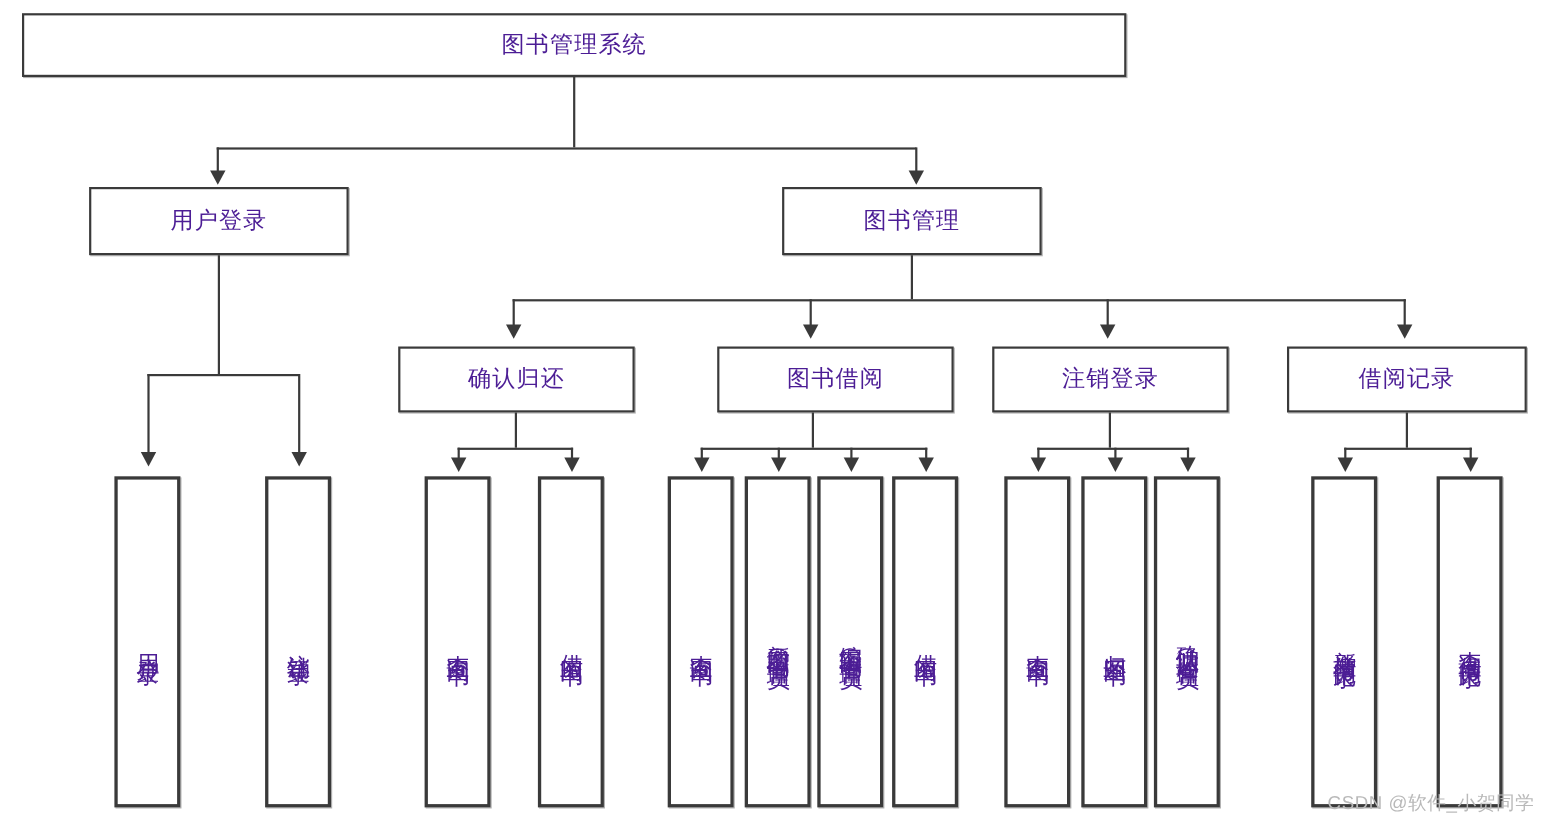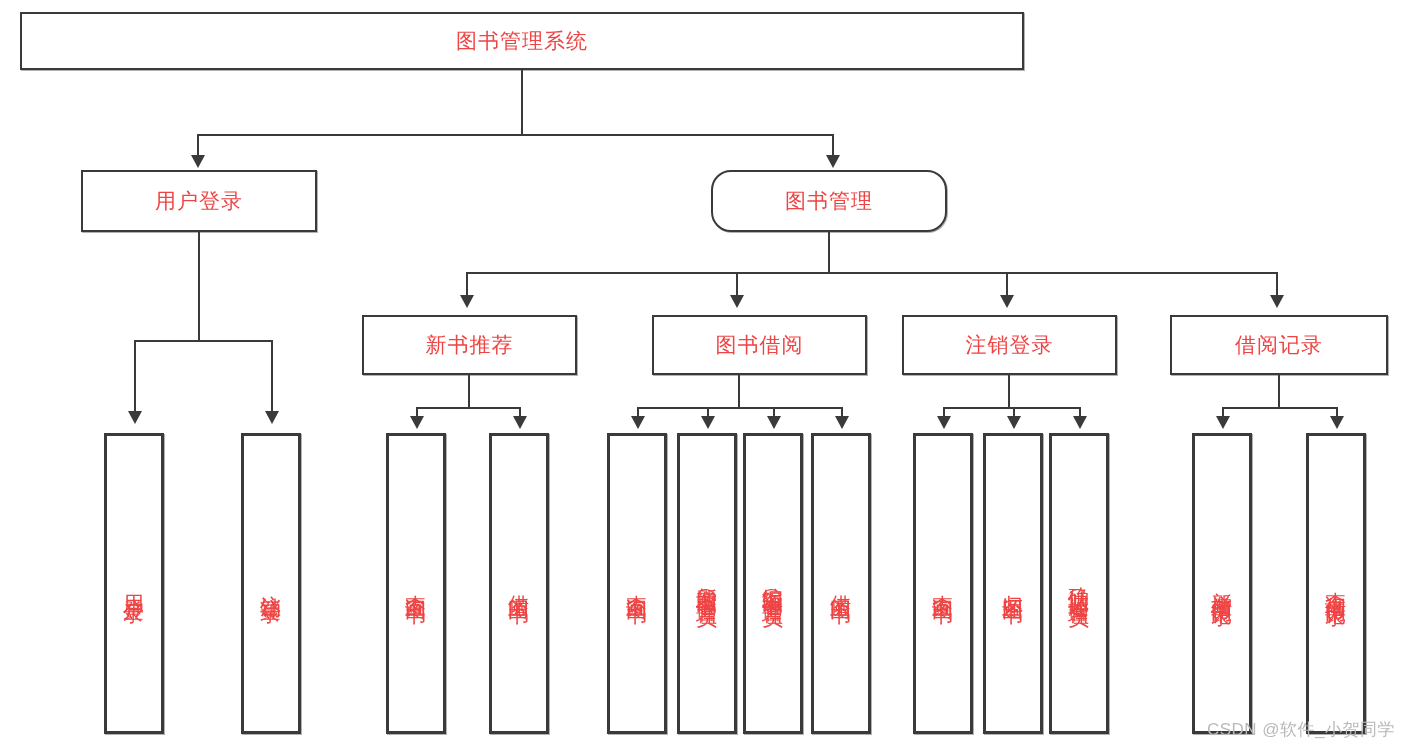--- a/index.html
+++ b/index.html
@@ -16,21 +16,21 @@
   }
   
   .node{
     position:absolute;
     box-sizing:border-box;
     background:#ffffff;
     border:2px solid #3a3a3a;
     display:flex;
     align-items:center;
     justify-content:center;
-    color:#ef4444;
+    color:#4c1d95;
     box-shadow:1px 1px 0 rgba(0,0,0,0.30);
   }
   .node .label{
     display:block;
     text-align:center;
     line-height:1.22;
     letter-spacing:1px;
   }
   .node.horiz .label{
     font-size:21px;
@@ -90,21 +90,21 @@
   <div class="conn hline" style="left:197px;top:134px;width:636px;"></div>
 
   <div class="conn vline" style="left:197px;top:134px;height:23px;"></div>
   <div class="arrow" style="left:191px;top:155px;"></div>
   <div class="conn vline" style="left:832px;top:134px;height:23px;"></div>
   <div class="arrow" style="left:826px;top:155px;"></div>
 
   <div class="node horiz" style="left:81px;top:170px;width:236px;height:62px;">
     <span class="label">用户登录</span>
   </div>
-  <div class="node horiz" style="left:711px;top:170px;width:236px;height:62px;border-radius:20px;">
+  <div class="node horiz" style="left:711px;top:170px;width:236px;height:62px;">
     <span class="label">图书管理</span>
   </div>
 
   <div class="conn vline" style="left:198px;top:232px;height:108px;"></div>
   <div class="conn hline" style="left:134px;top:340px;width:138px;"></div>
   <div class="conn vline" style="left:134px;top:340px;height:73px;"></div>
   <div class="arrow" style="left:128px;top:411px;"></div>
   <div class="conn vline" style="left:271px;top:340px;height:73px;"></div>
   <div class="arrow" style="left:265px;top:411px;"></div>
 
@@ -117,21 +117,21 @@
   <div class="conn vline" style="left:736px;top:272px;height:25px;"></div>
   <div class="arrow" style="left:730px;top:295px;"></div>
 
   <div class="conn vline" style="left:1006px;top:272px;height:25px;"></div>
   <div class="arrow" style="left:1000px;top:295px;"></div>
 
   <div class="conn vline" style="left:1276px;top:272px;height:25px;"></div>
   <div class="arrow" style="left:1270px;top:295px;"></div>
 
   <div class="node horiz" style="left:362px;top:315px;width:215px;height:60px;">
-    <span class="label">新书推荐</span>
+    <span class="label">确认归还</span>
   </div>
   <div class="node horiz" style="left:632px;top:315px;width:215px;height:60px;margin-left:20px;">
     <span class="label">图书借阅</span>
   </div>
   <div class="node horiz" style="left:902px;top:315px;width:215px;height:60px;">
     <span class="label">注销登录</span>
   </div>
   <div class="node horiz" style="left:1170px;top:315px;width:218px;height:60px;">
     <span class="label">借阅记录</span>
   </div>

